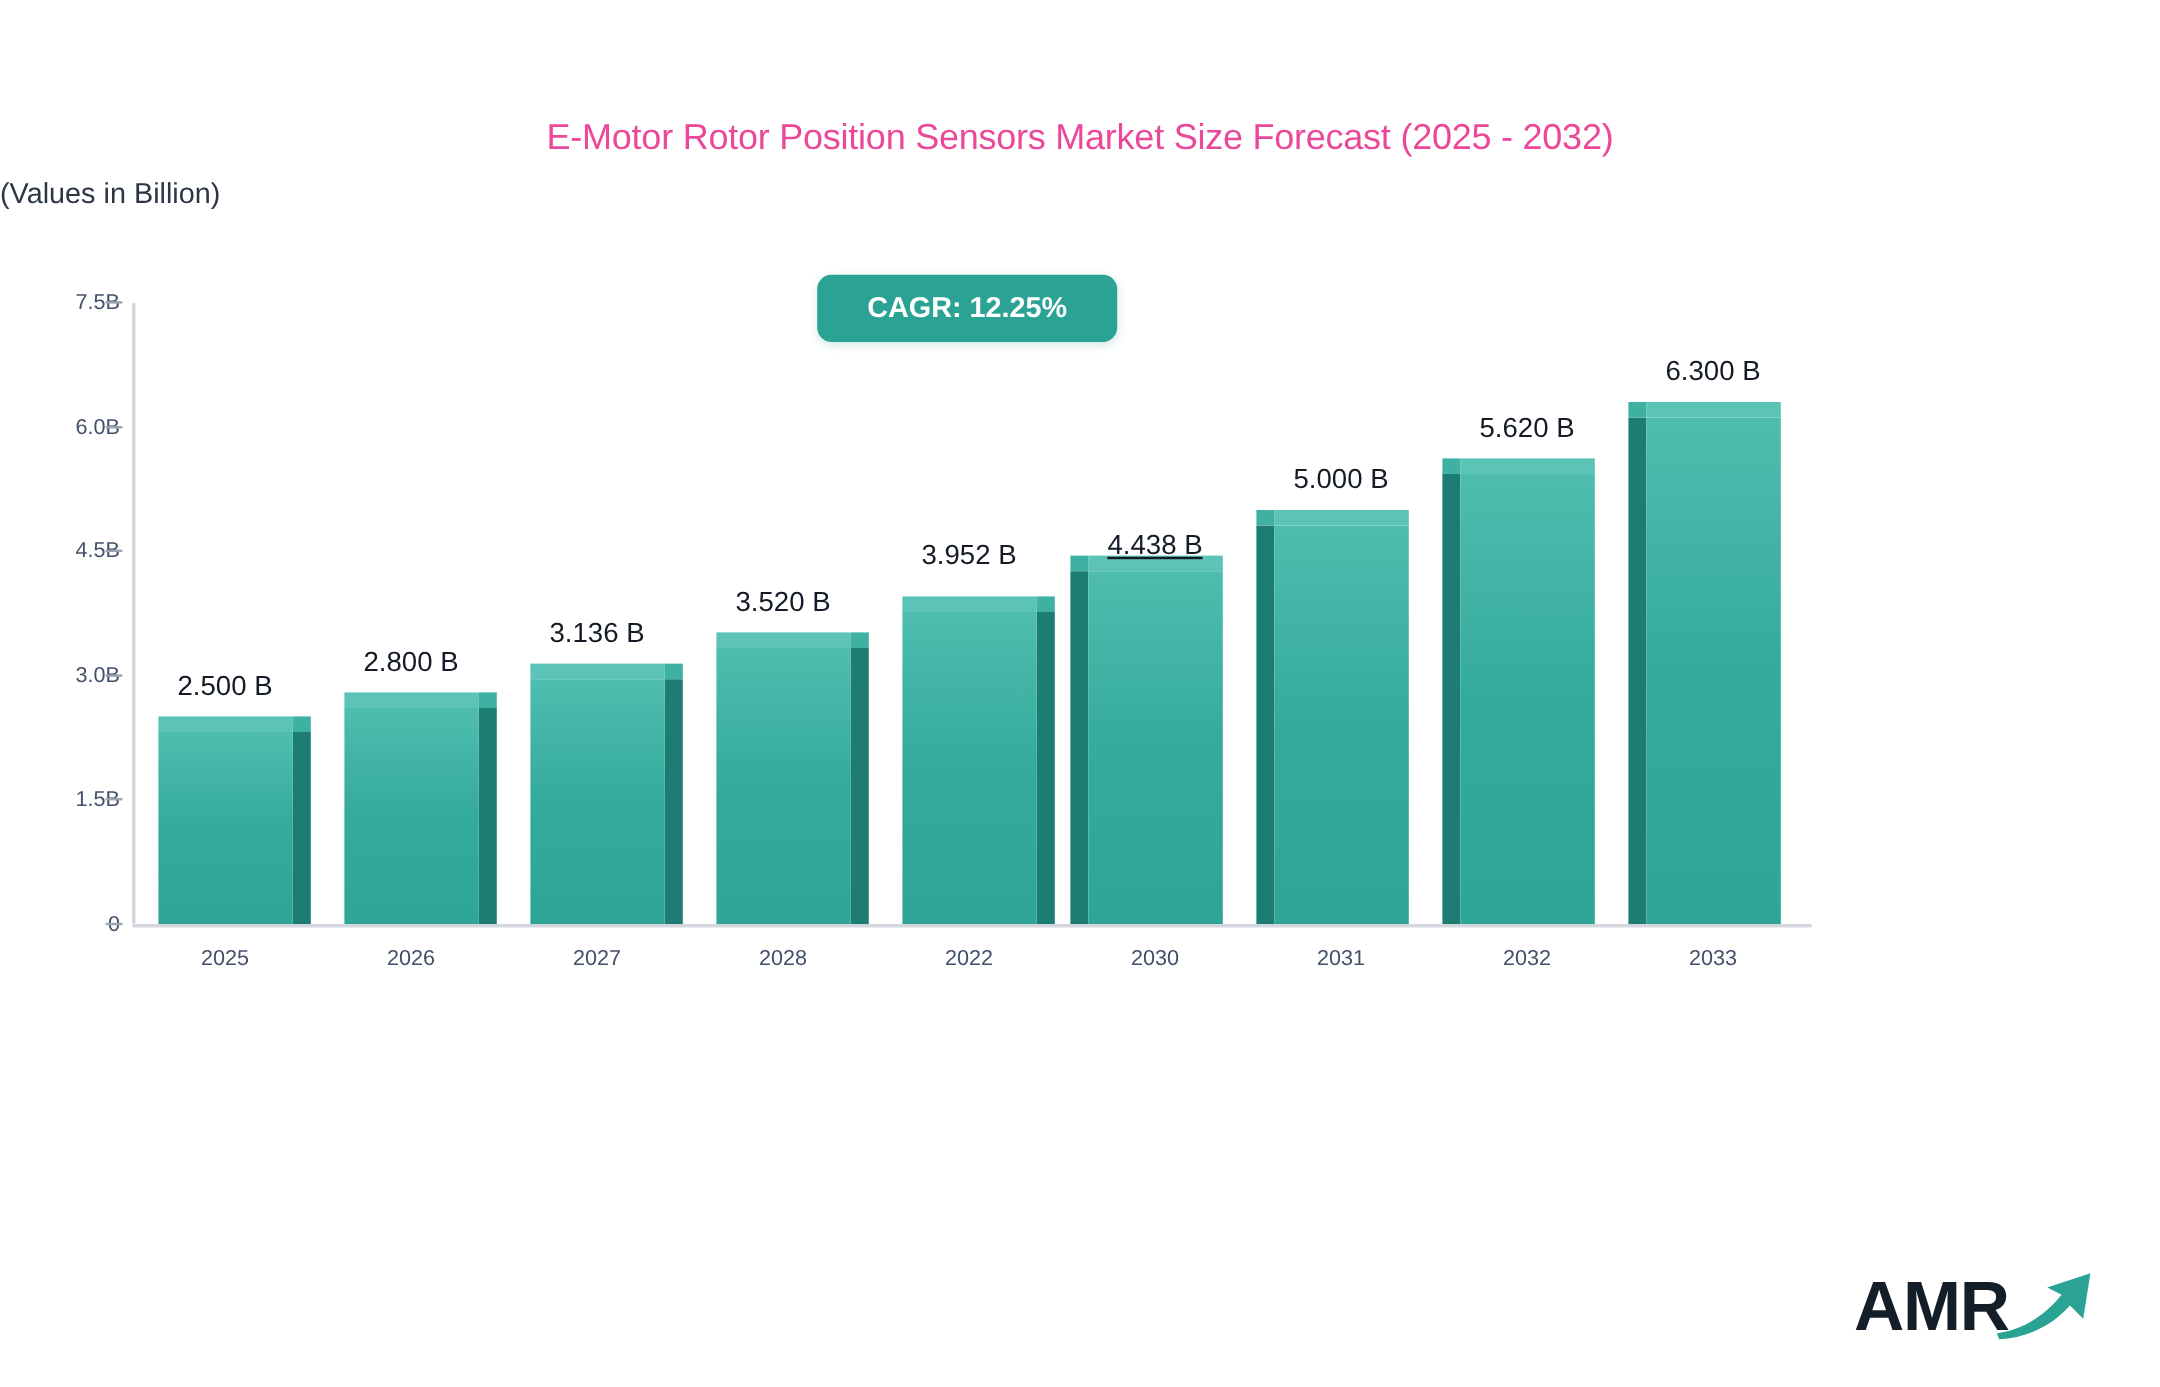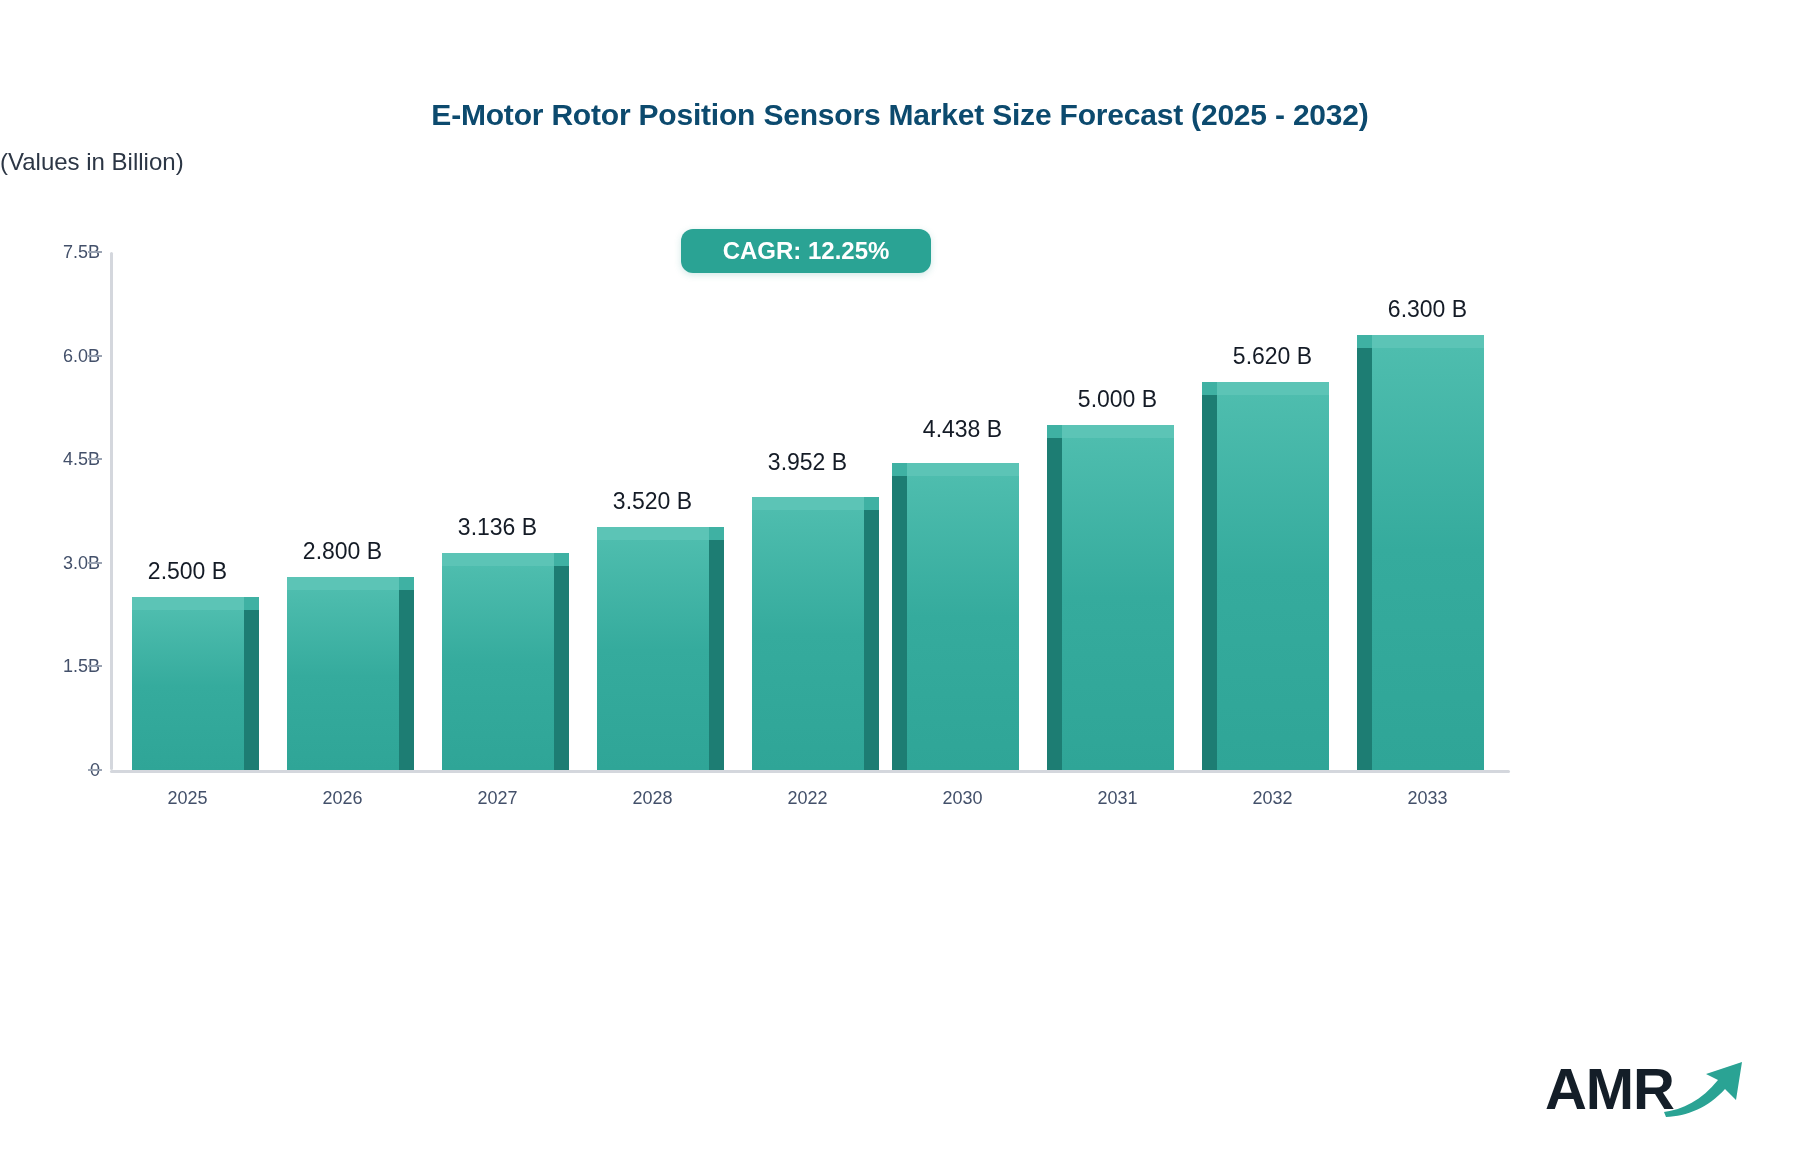--- a/index.html
+++ b/index.html
@@ -16,43 +16,43 @@
   }
 
   
   #chart-title {
     position: absolute;
     top: 98px;
     left: 0;
     width: 1800px;
     text-align: center;
     font-size: 30px;
-    font-weight: bold;
-    color: #0c4a6e;
+    font-weight: normal;
+    color: #ec4899;
     letter-spacing: -0.2px;
     white-space: nowrap;
   }
   #chart-subtitle {
     position: absolute;
     top: 148px;
     left: 0;
     width: 1800px;
     text-align: left;
     font-size: 24px;
     font-weight: normal;
     color: #2c3645;
   }
 
   
   #cagr-badge {
     position: absolute;
     top: 229px;
     left: 681px;
     width: 250px;
-    height: 44px;
+    height: 56px;
     border-radius: 12px;
     background: #2aa394;
     color: #ffffff;
     font-size: 24px;
     font-weight: bold;
     display: flex;
     align-items: center;
     justify-content: center;
     box-sizing: border-box;
     box-shadow: 0 2px 7px rgba(40,150,140,0.22);
@@ -226,21 +226,21 @@
       <div class="bar-front" style="height: 259.951px;"></div>
       <div class="bar-top" style="bottom: 259.951px;"></div>
       <div class="bar-top-side right" style="bottom: 259.951px;"></div>
       <div class="bar-label" style="bottom: 294px;">3.952 B</div>
     </div>
     <div class="bar-group" style="left: 796.5px; width: 112px; height: 306.518px;">
       <div class="bar-side left" style="height: 293.518px;"></div>
       <div class="bar-front" style="height: 293.518px;"></div>
       <div class="bar-top" style="bottom: 293.518px;"></div>
       <div class="bar-top-side left" style="bottom: 293.518px;"></div>
-      <div class="bar-label" style="bottom: 327px;">4.438 B</div>
+      <div class="bar-label" style="bottom: 302px; text-decoration: underline;">4.438 B</div>
     </div>
     <div class="bar-group" style="left: 951.5px; width: 112px; height: 345.333px;">
       <div class="bar-side left" style="height: 332.333px;"></div>
       <div class="bar-front" style="height: 332.333px;"></div>
       <div class="bar-top" style="bottom: 332.333px;"></div>
       <div class="bar-top-side left" style="bottom: 332.333px;"></div>
       <div class="bar-label" style="bottom: 357.333px;">5.000 B</div>
     </div>
     <div class="bar-group" style="left: 1106.5px; width: 112px; height: 388.155px;">
       <div class="bar-side left" style="height: 375.155px;"></div>

